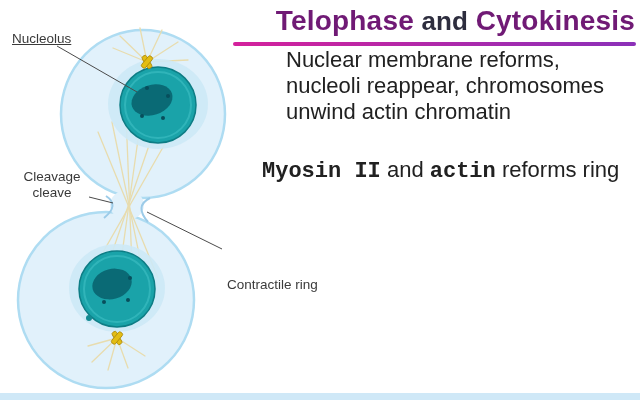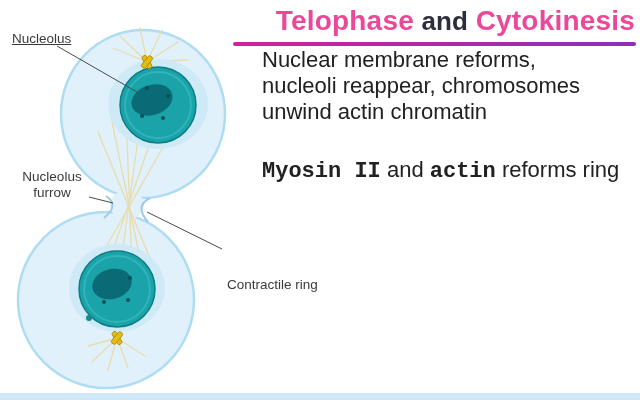--- a/index.html
+++ b/index.html
@@ -7,32 +7,32 @@
     position:relative; width:640px; height:400px; background:#ffffff;
     overflow:hidden; font-family:"Liberation Sans", sans-serif;
   }
   svg.diagram { position:absolute; left:0; top:0; width:640px; height:400px; }
 
   .title {
     position:absolute; top:5px; left:228px; right:5px;
     text-align:right; white-space:nowrap;
     font-size:28px; font-weight:800; letter-spacing:0.2px;
   }
-  .title .magenta { color:#ec4899; }
+  .title .magenta { color:#701a75; }
   .title .conj   { color:#2d2d3e; font-weight:600; font-size:26px; }
   .title-underline {
     position:absolute; top:42px; left:233px; right:4px; height:4px;
     background:linear-gradient(90deg,#d4219c,#8b30b8); border-radius:2px;
   }
 
   .para {
     position:absolute; left:262px; color:#212121;
     font-size:22px; line-height:1.18;
   }
-  .para1 { top:47px; }
+  .para1 { top:47px;margin-left:24px; }
   .para2 { top:157px; }
   .para b { font-weight:700;font-family:Liberation Mono, monospace; }
 
   .diagram-label {
     position:absolute; font-size:13.5px; color:#3a3a3a; line-height:1.15;
   }
   .label-nucleolus  { left:12px;  top:31px;text-decoration:underline; }
   .label-cleavage   { left:16px;  top:169px; width:72px; text-align:center; }
   .label-contractile{ left:227px; top:240px;margin-top:37px; }
 
@@ -130,17 +130,17 @@
     <div>Nuclear membrane reforms,</div>
     <div>nucleoli reappear, chromosomes</div>
     <div>unwind actin chromatin</div>
   </div>
 
   <div class="para para2">
     <div><b>Myosin II</b><span> and </span><b>actin</b><span> reforms ring</span></div>
   </div>
 
   <div class="diagram-label label-nucleolus">Nucleolus</div>
-  <div class="diagram-label label-cleavage">Nucleolus furrow</div>
+  <div class="diagram-label label-cleavage">Cleavage cleave</div>
   <div class="diagram-label label-contractile">Contractile ring</div>
 
   <div class="bottom-bar"></div>
 </div>
 
 </body></html>

